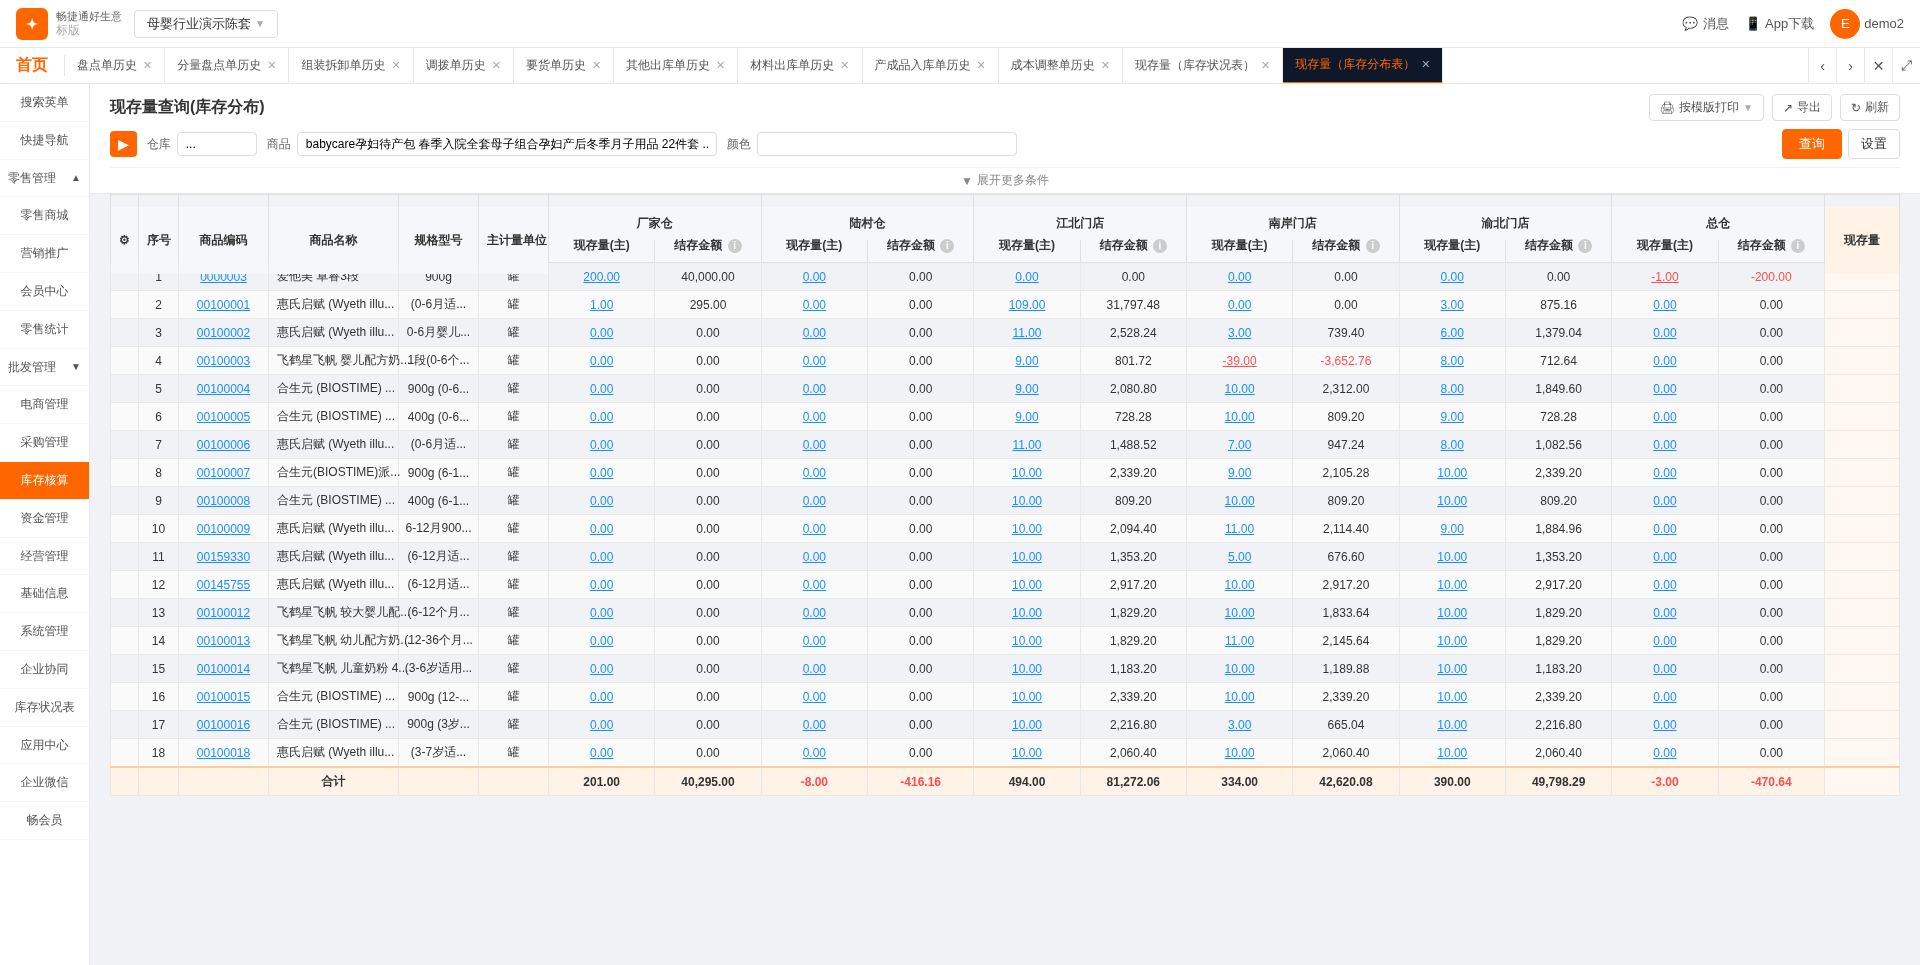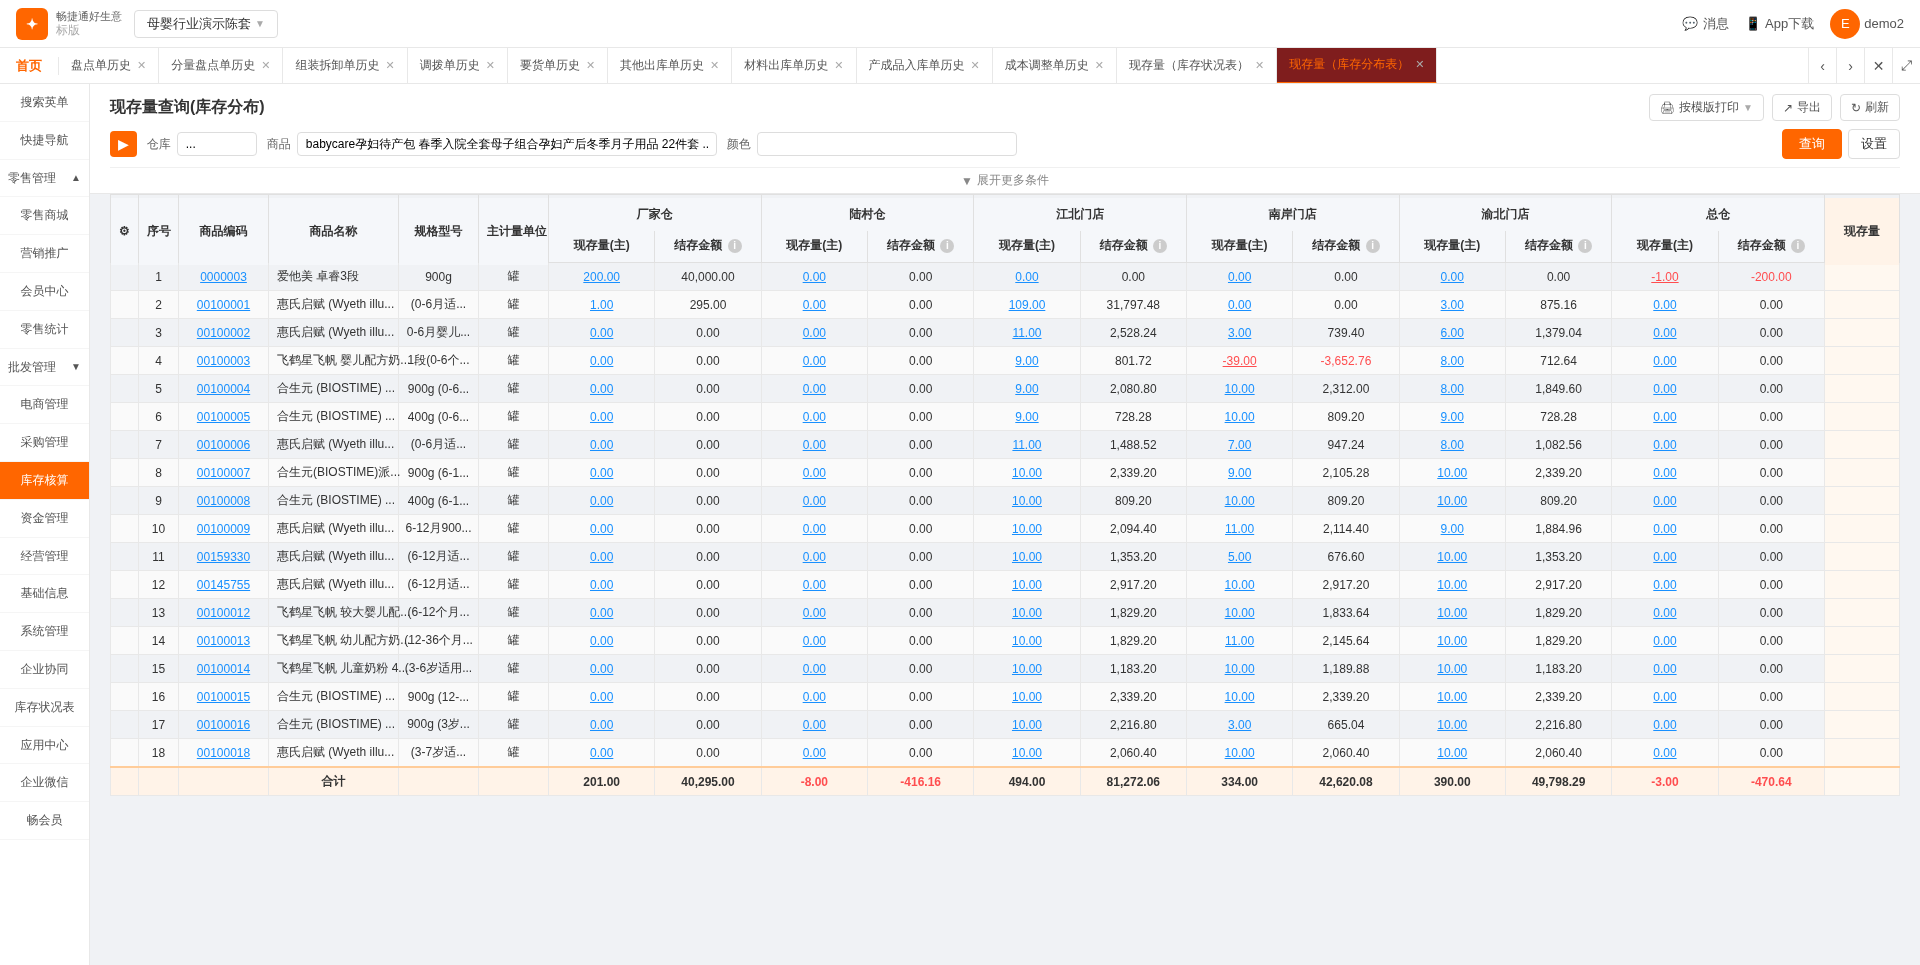--- a/index.html
+++ b/index.html
@@ -12,43 +12,43 @@
     .logo-icon { width: 32px; height: 32px; background: #ff6600; border-radius: 6px; display: flex; align-items: center; justify-content: center; color: #fff; font-size: 14px; font-weight: bold; }
     .logo-text { font-size: 11px; color: #666; line-height: 1.3; }
     .industry-selector { display: flex; align-items: center; gap: 4px; padding: 4px 12px; border: 1px solid #ddd; border-radius: 4px; cursor: pointer; font-size: 13px; color: #333; }
     .topbar-right { display: flex; align-items: center; gap: 16px; }
     .topbar-btn { display: flex; align-items: center; gap: 4px; cursor: pointer; color: #555; font-size: 13px; }
     .avatar { width: 30px; height: 30px; border-radius: 50%; background: #ff6600; display: flex; align-items: center; justify-content: center; color: #fff; font-size: 13px; }
 
     
     .tabbar { background: #fff; height: 36px; display: flex; align-items: center; border-bottom: 1px solid #e8e8e8; overflow: hidden; }
     .tab-item { display: flex; align-items: center; padding: 0 12px; height: 36px; font-size: 12px; color: #555; cursor: pointer; border-right: 1px solid #e8e8e8; white-space: nowrap; flex-shrink: 0; }
-    .tab-item.active { background: #7f1d1d; color: #ff6600; border-bottom: 2px solid #ff6600; }
+    .tab-item.active { background: #0f172a; color: #ff6600; border-bottom: 2px solid #ff6600; }
     .tab-item .tab-close { margin-left: 6px; color: #aaa; font-size: 11px; }
-    .tab-home { padding: 0 16px; font-size: 13px; color: #ff6600; font-weight: bold; border-right: 1px solid #e8e8e8; }
+    .tab-home { padding: 0 16px; font-size: 16px; color: #ff6600; font-weight: bold; border-right: 1px solid #e8e8e8; }
     .tab-nav-btns { display: flex; align-items: center; margin-left: auto; flex-shrink: 0; }
     .tab-nav-btn { width: 28px; height: 36px; display: flex; align-items: center; justify-content: center; cursor: pointer; color: #555; border-left: 1px solid #e8e8e8; font-size: 14px; }
 
     
     .main-layout { display: flex; height: calc(965px - 48px - 36px); }
 
     
     .sidebar { width: 90px; background: #fff; border-right: 1px solid #e8e8e8; overflow-y: auto; flex-shrink: 0; }
     .sidebar-item { padding: 10px 4px; text-align: center; cursor: pointer; color: #555; font-size: 12px; line-height: 1.4; border-bottom: 1px solid #f5f5f5; }
     .sidebar-item.active { background: #ff6600; color: #fff; }
     .sidebar-item.has-arrow { display: flex; align-items: center; justify-content: space-between; padding: 10px 8px; font-family: Liberation Serif, serif; }
 
     
     .content { flex: 1; overflow: hidden; display: flex; flex-direction: column; }
     .page-title { font-size: 16px; font-weight: bold; color: #333; }
     .action-btn { display: flex; align-items: center; gap: 4px; padding: 4px 10px; border: 1px solid #ddd; border-radius: 4px; cursor: pointer; font-size: 12px; color: #555; background: #fff; }
     .btn-primary { background: #ff6600; color: #fff; border: 1px solid #ff6600; padding: 5px 16px; border-radius: 4px; cursor: pointer; font-size: 13px; }
     .btn-secondary { background: #fff; color: #333; border: 1px solid #ddd; padding: 5px 12px; border-radius: 4px; cursor: pointer; font-size: 13px; }
     .data-table { width: 100%; border-collapse: collapse; font-size: 12px; table-layout: fixed; }
-    .data-table th { background: #f5f7fa; border: 1px solid #e0e0e0; padding: 8px 8px; text-align: center; font-weight: bold; color: #333; white-space: nowrap; font-size: 12px; position: sticky; top: 3px; z-index: 2; }
+    .data-table th { background: #f5f7fa; border: 1px solid #e0e0e0; padding: 8px 8px; text-align: center; font-weight: bold; color: #333; white-space: nowrap; font-size: 12px; position: sticky; top: 12px; z-index: 2; }
     .data-table td { border: 1px solid #e8e8e8; padding: 5px 4px; text-align: center; color: #333; white-space: nowrap; font-size: 12px; }
     .data-table tr:nth-child(even) td { background: #fafafa; }
     .data-table .num-link { color: #1890ff; text-decoration: underline; cursor: pointer; }
     .data-table .neg { color: #ff4d4f; }
     .data-table td.left-align { text-align: left; padding-left: 8px; }
     .data-table .footer-row td { background: #fff3e8; font-weight: bold; border-top: 2px solid #ffcc99; }
     .col-header-group { text-align: center; background: #f0f4fa; border: 1px solid #e0e0e0; padding: 6px 4px; font-weight: bold; color: #333; }
     .th-icon { display: inline-block; width: 14px; height: 14px; background: #ccc; border-radius: 50%; font-size: 10px; line-height: 14px; text-align: center; color: #fff; margin-left: 2px; cursor: pointer; vertical-align: middle; }
     .gear-th { background: #e8e8e8; width: 28px; cursor: pointer; }
 

